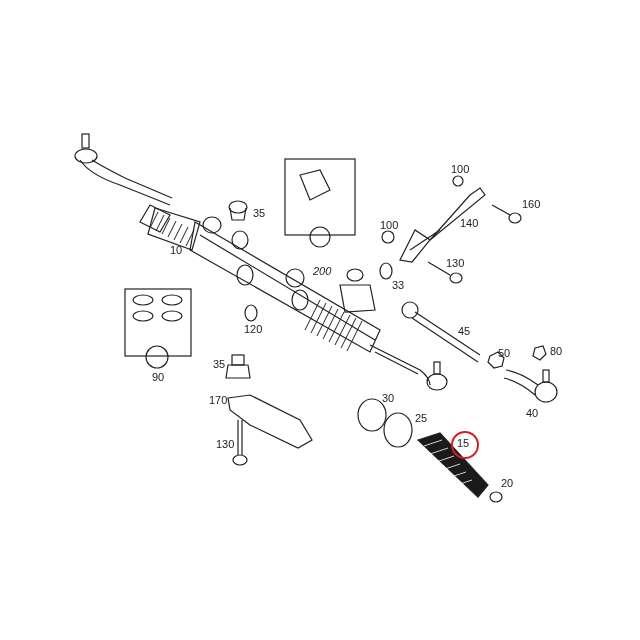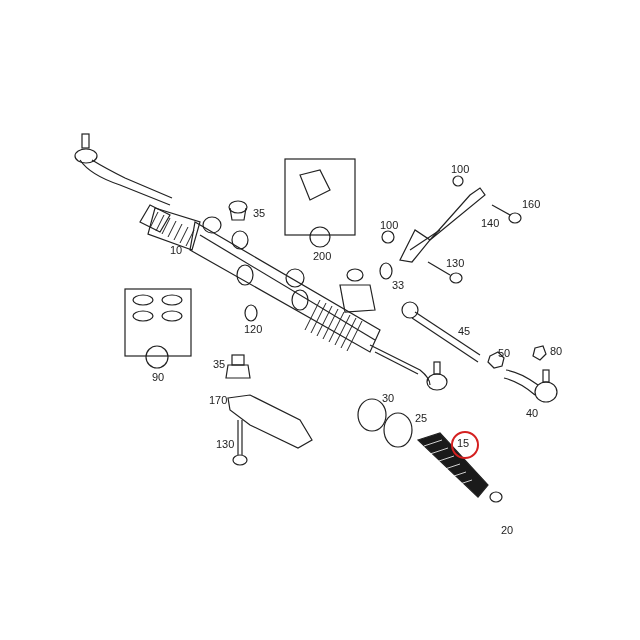--- a/index.html
+++ b/index.html
@@ -145,32 +145,32 @@
         <path d="M454 486 L472 480"></path>
     </g>
   </g>
 
   <ellipse cx="496" cy="497" rx="6" ry="5"></ellipse>
 </svg>
 
 <div class="label" style="left:170px;top:245px;">10</div>
 <div class="label" style="left:457px;top:438px;">15</div>
 <div class="hl" style="left:451px;top:431px;"></div>
-<div class="label" style="left:501px;top:478px;margin-top:47px;">20</div>
+<div class="label" style="left:501px;top:478px;">20</div>
 <div class="label" style="left:415px;top:413px;">25</div>
 <div class="label" style="left:382px;top:393px;">30</div>
 <div class="label" style="left:253px;top:208px;">35</div>
 <div class="label" style="left:213px;top:359px;">35</div>
 <div class="label" style="left:392px;top:280px;">33</div>
 <div class="label" style="left:526px;top:408px;">40</div>
 <div class="label" style="left:458px;top:326px;">45</div>
 <div class="label" style="left:498px;top:348px;">50</div>
 <div class="label" style="left:550px;top:346px;">80</div>
 <div class="label" style="left:152px;top:372px;">90</div>
 <div class="label" style="left:380px;top:220px;">100</div>
 <div class="label" style="left:446px;top:258px;">130</div>
 <div class="label" style="left:244px;top:324px;">120</div>
-<div class="label" style="left:460px;top:218px;margin-left:21px;">140</div>
+<div class="label" style="left:460px;top:218px;">140</div>
 <div class="label" style="left:451px;top:164px;">100</div>
 <div class="label" style="left:522px;top:199px;">160</div>
 <div class="label" style="left:209px;top:395px;">170</div>
 <div class="label" style="left:216px;top:439px;">130</div>
-<div class="label" style="left:313px;top:251px;">200</div>
+<div class="label" style="left:313px;top:266px;font-style:italic;">200</div>
 
 </body></html>

